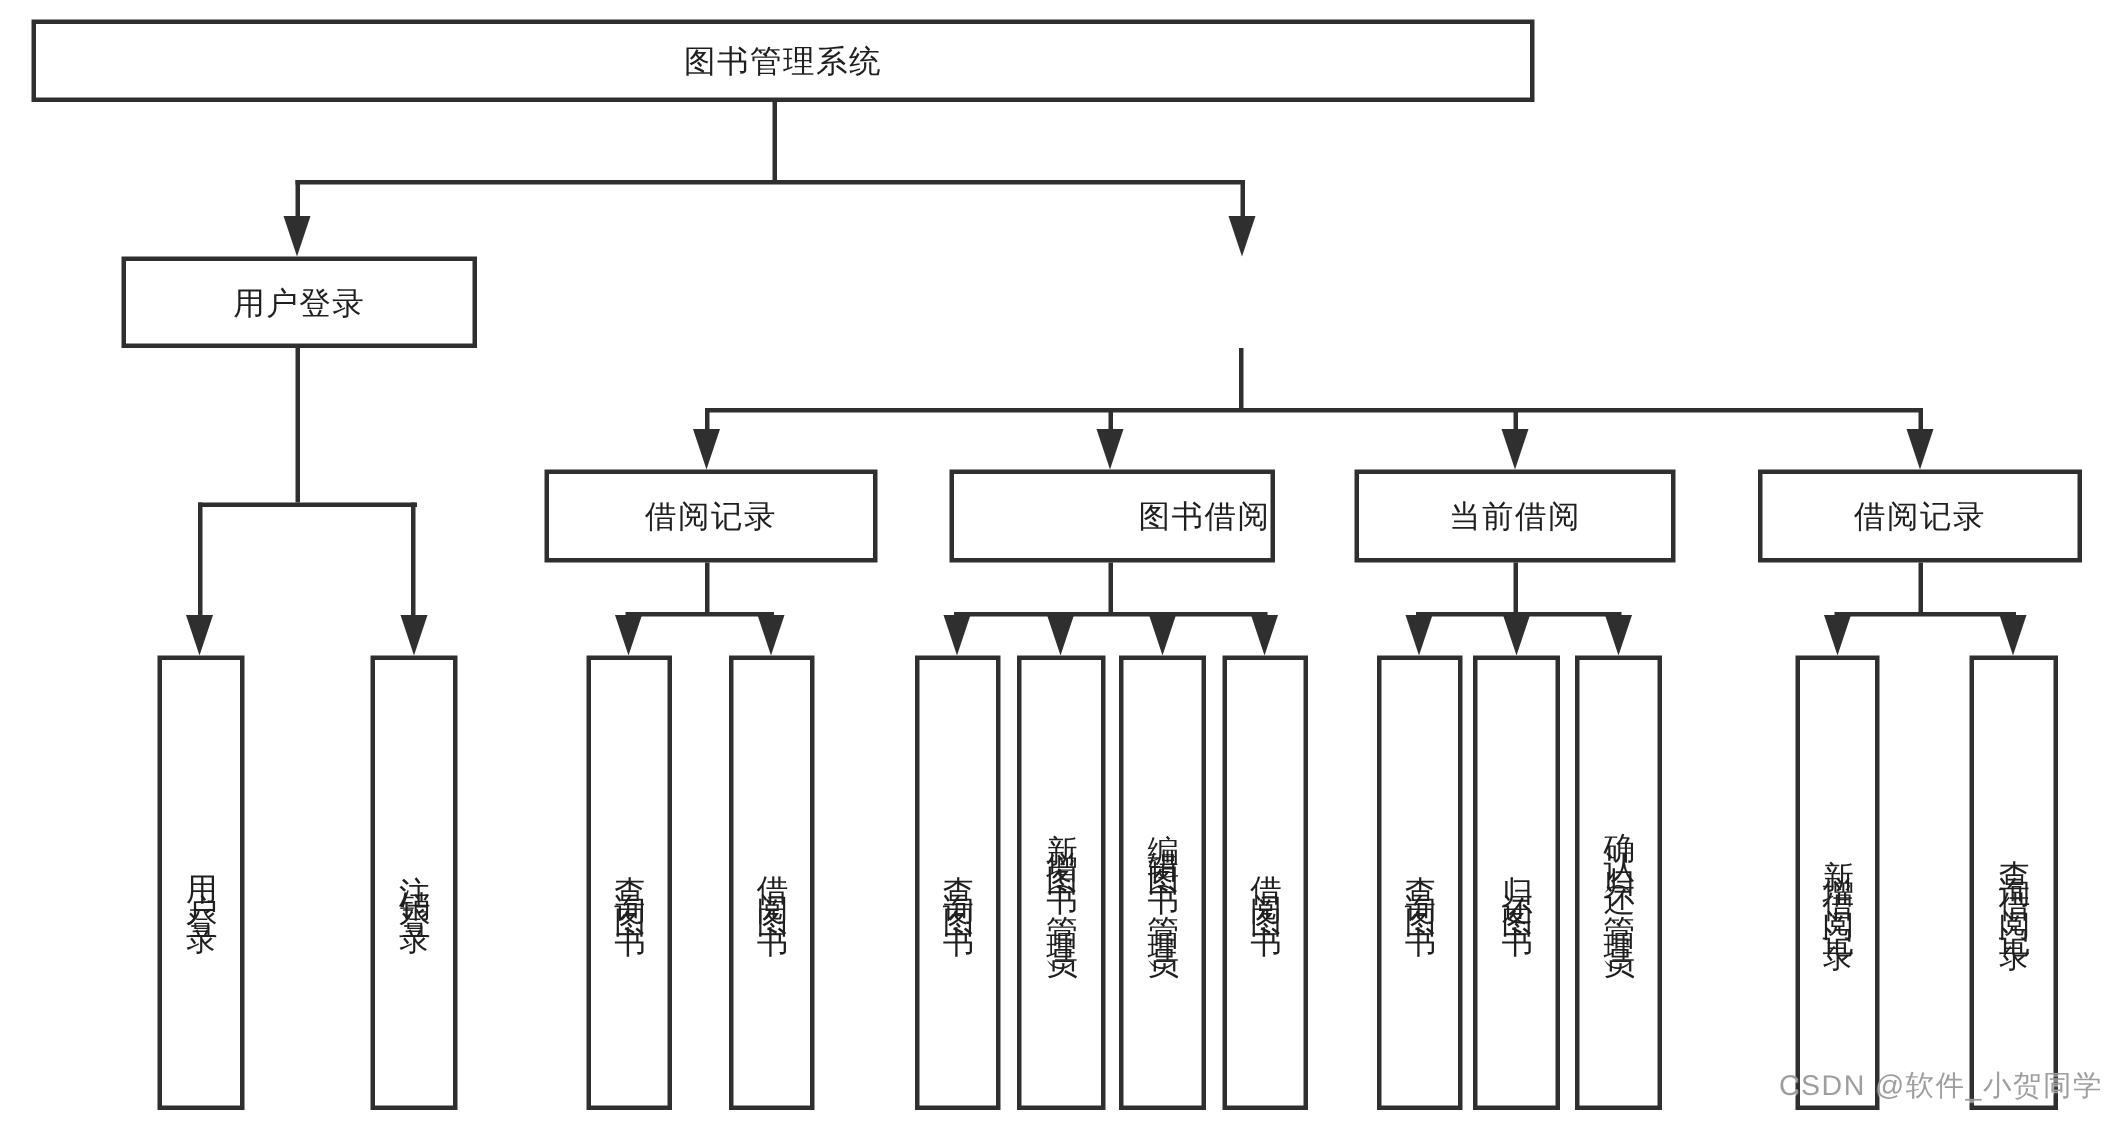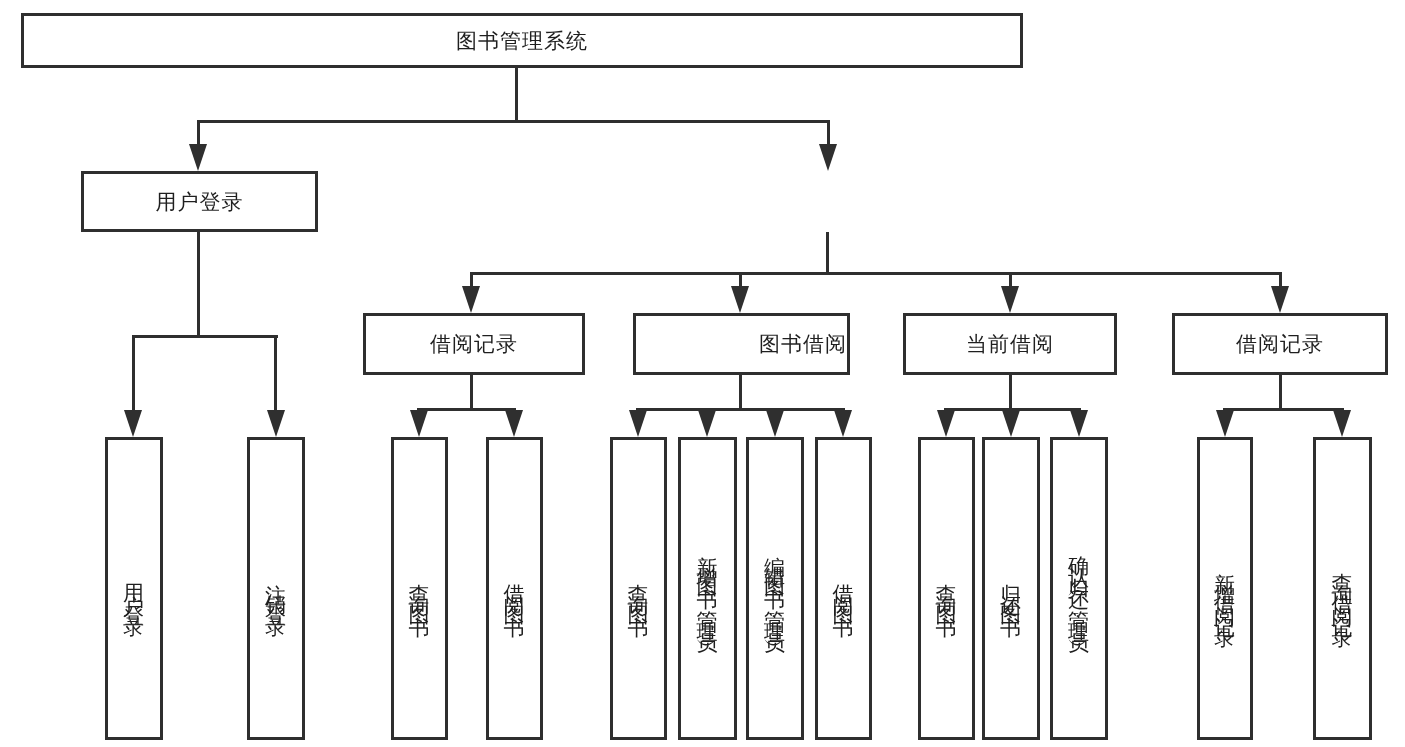--- a/index.html
+++ b/index.html
@@ -160,14 +160,15 @@
     <span>确认归还（管理员）</span>
   </div>
 
   <div class="node v" style="left:1197px;top:437px;width:56px;height:303px;">
     <span>新增借阅记录</span>
   </div>
   <div class="node v" style="left:1313px;top:437px;width:59px;height:303px;">
     <span>查询借阅记录</span>
   </div>
 
+  <div class="watermark">CSDN @软件_小贺同学</div>
 
 </div>
 
 </body></html>

